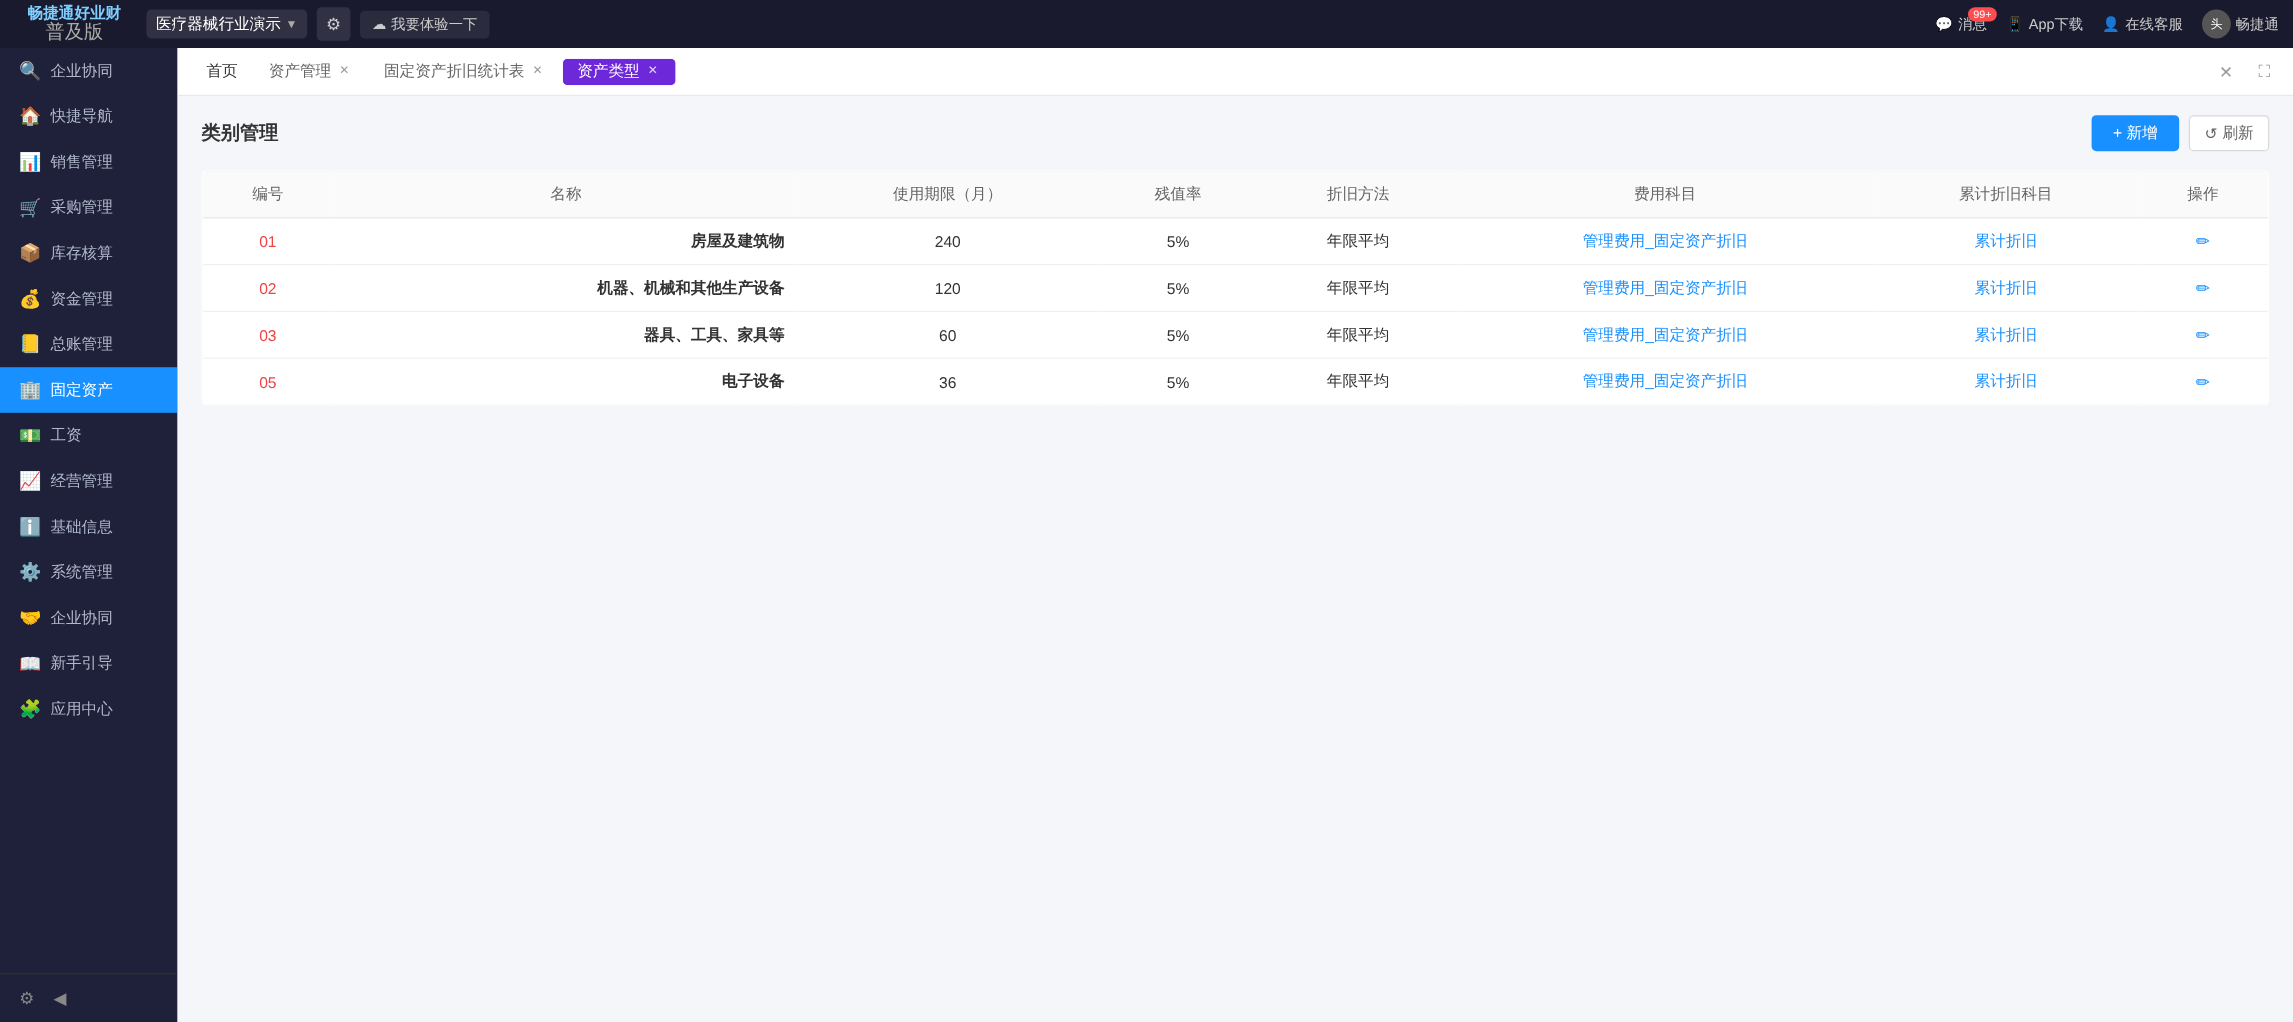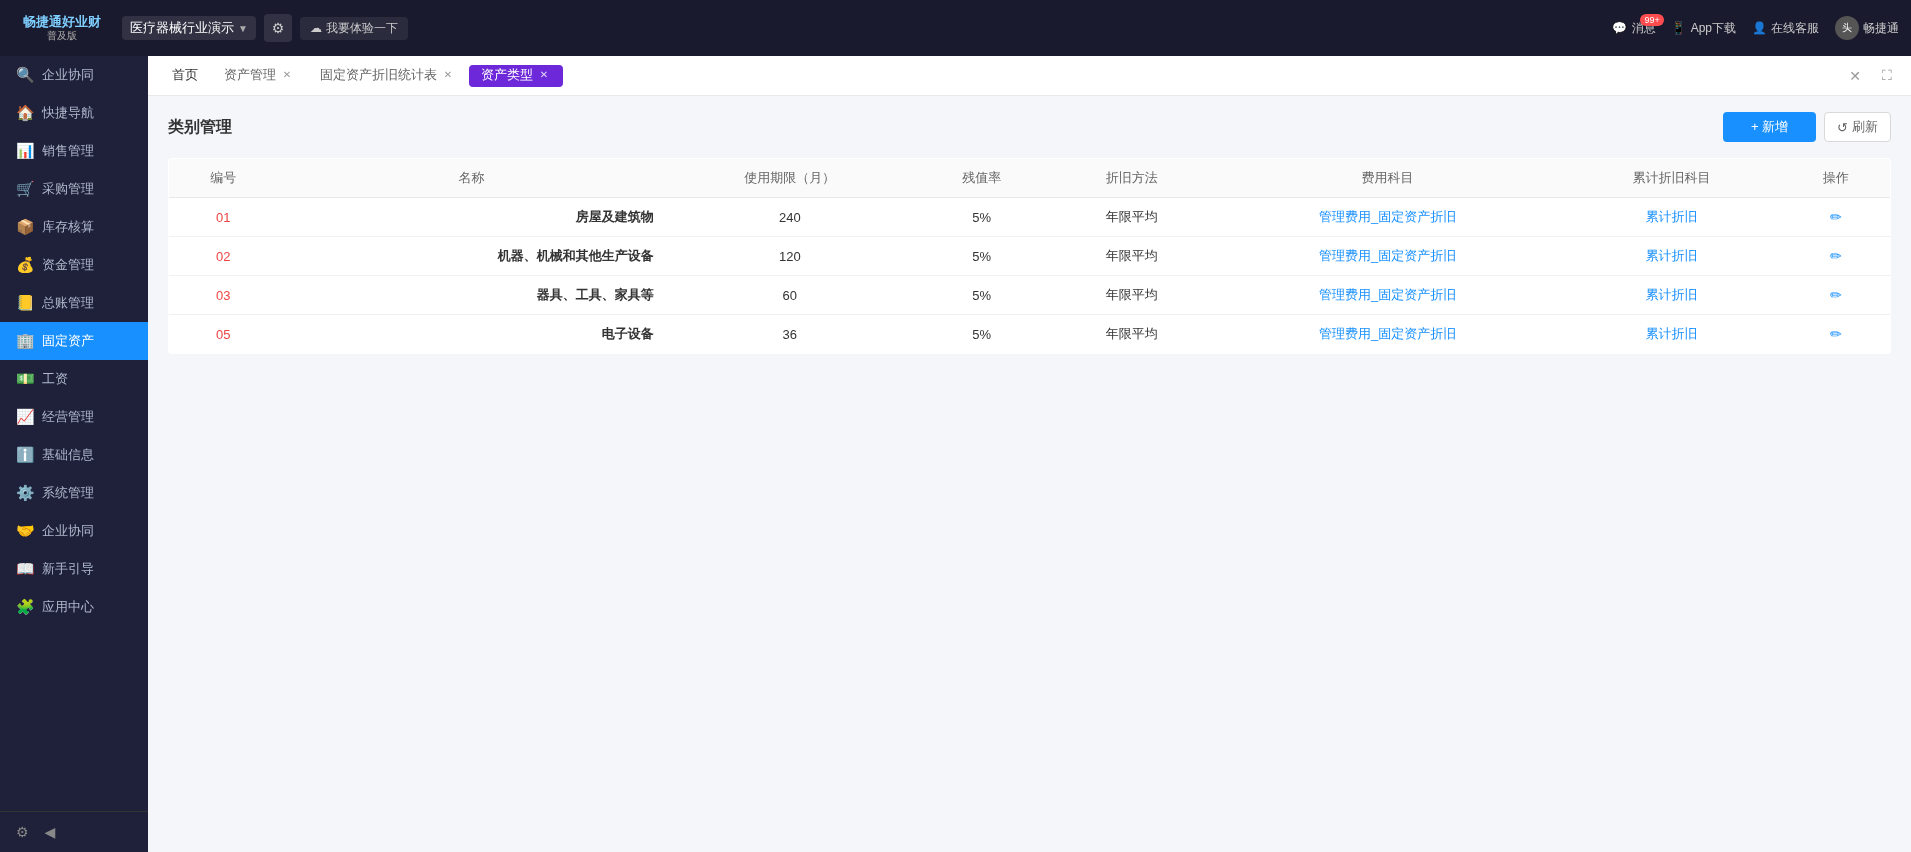--- a/index.html
+++ b/index.html
@@ -1,39 +1,39 @@
 <!DOCTYPE html>
 <html><head>
   <meta charset="utf-8">
   <style>
     * { margin: 0; padding: 0; box-sizing: border-box; }
     body { font-family: 'Microsoft YaHei', Arial, sans-serif; font-size: 13px; background: #f0f2f5; display: flex; flex-direction: column; height: 852px; overflow: hidden; }
 
     
     .topbar {
-      height: 56px;
+      height: 40px;
       background: #1a1a2e;
       display: flex;
       align-items: center;
       padding: 0 12px;
       gap: 10px;
       color: #fff;
       flex-shrink: 0;
     }
     .topbar-logo {
       display: flex;
       flex-direction: column;
       align-items: center;
       width: 100px;
       font-size: 11px;
       color: #7ecfff;
       line-height: 1.2;
     }
     .topbar-logo .logo-main { font-size: 13px; font-weight: bold; }
-    .topbar-logo .logo-sub { font-size: 10px; color: #aaa; }
+    .topbar-logo .logo-sub { font-size: 16px; color: #aaa; }
     .topbar-center {
       flex: 1;
       display: flex;
       align-items: center;
       gap: 8px;
     }
     .industry-selector {
       display: flex;
       align-items: center;
       gap: 4px;
@@ -240,21 +240,21 @@
       gap: 8px;
     }
     .btn-new {
       display: flex;
       align-items: center;
       gap: 4px;
       background: #1890ff;
       color: #fff;
       border: none;
       border-radius: 4px;
-      padding: 6px 28px;
+      padding: 6px 18px;
       cursor: pointer;
       font-size: 13px;
     }
     .btn-refresh {
       display: flex;
       align-items: center;
       gap: 4px;
       background: #fff;
       color: #666;
       border: 1px solid #d9d9d9;

